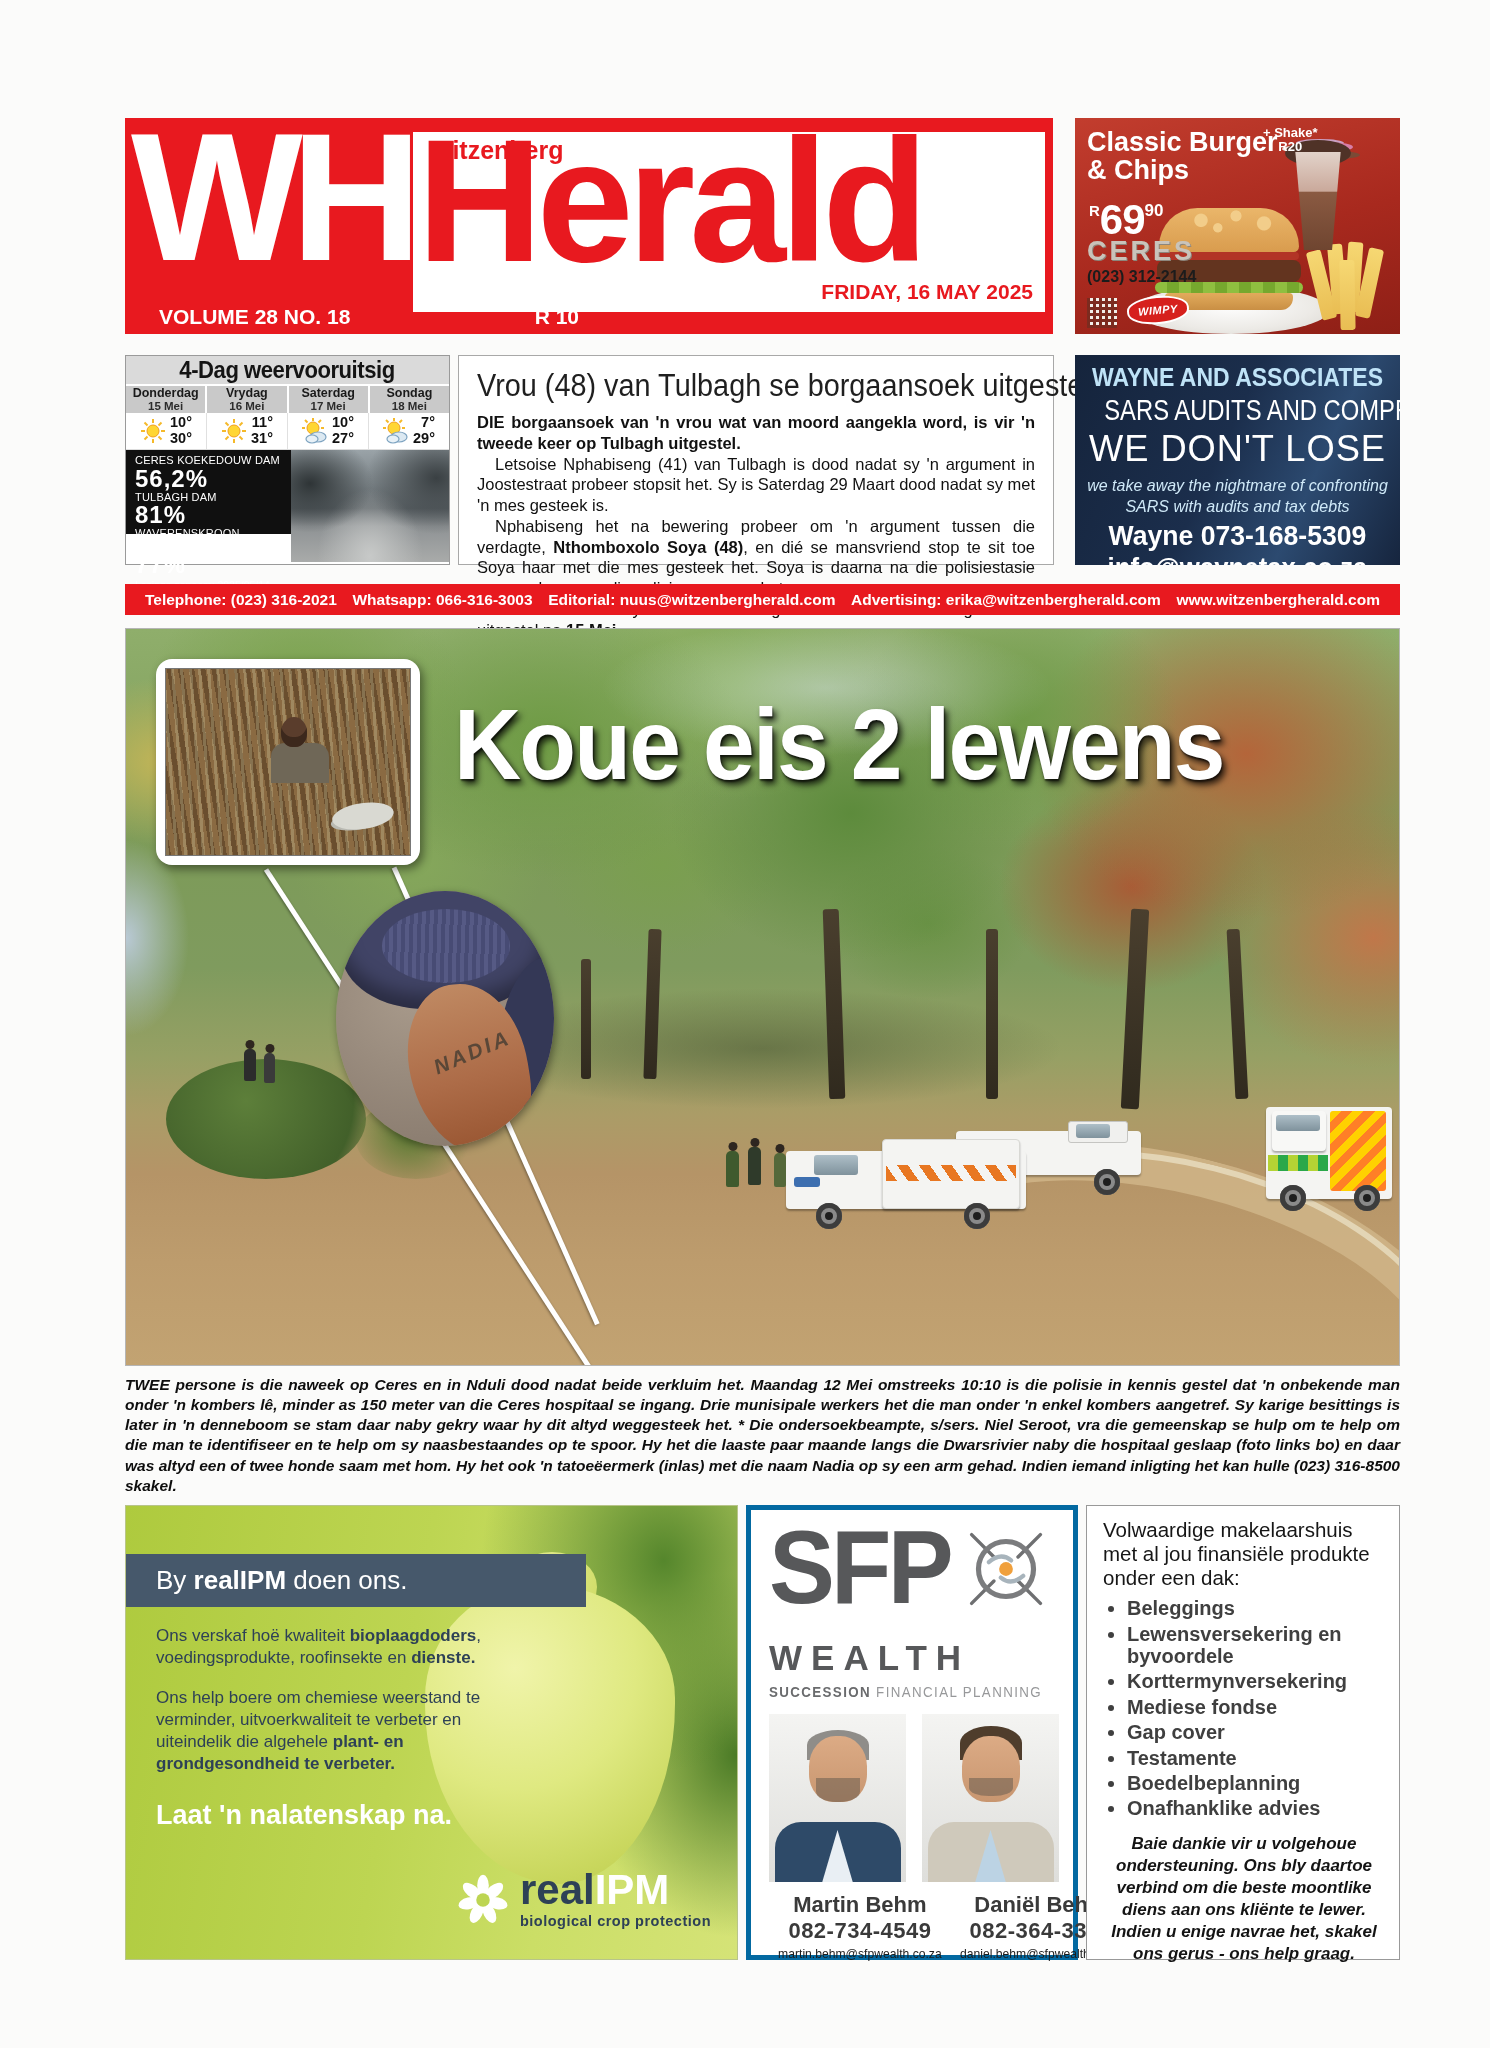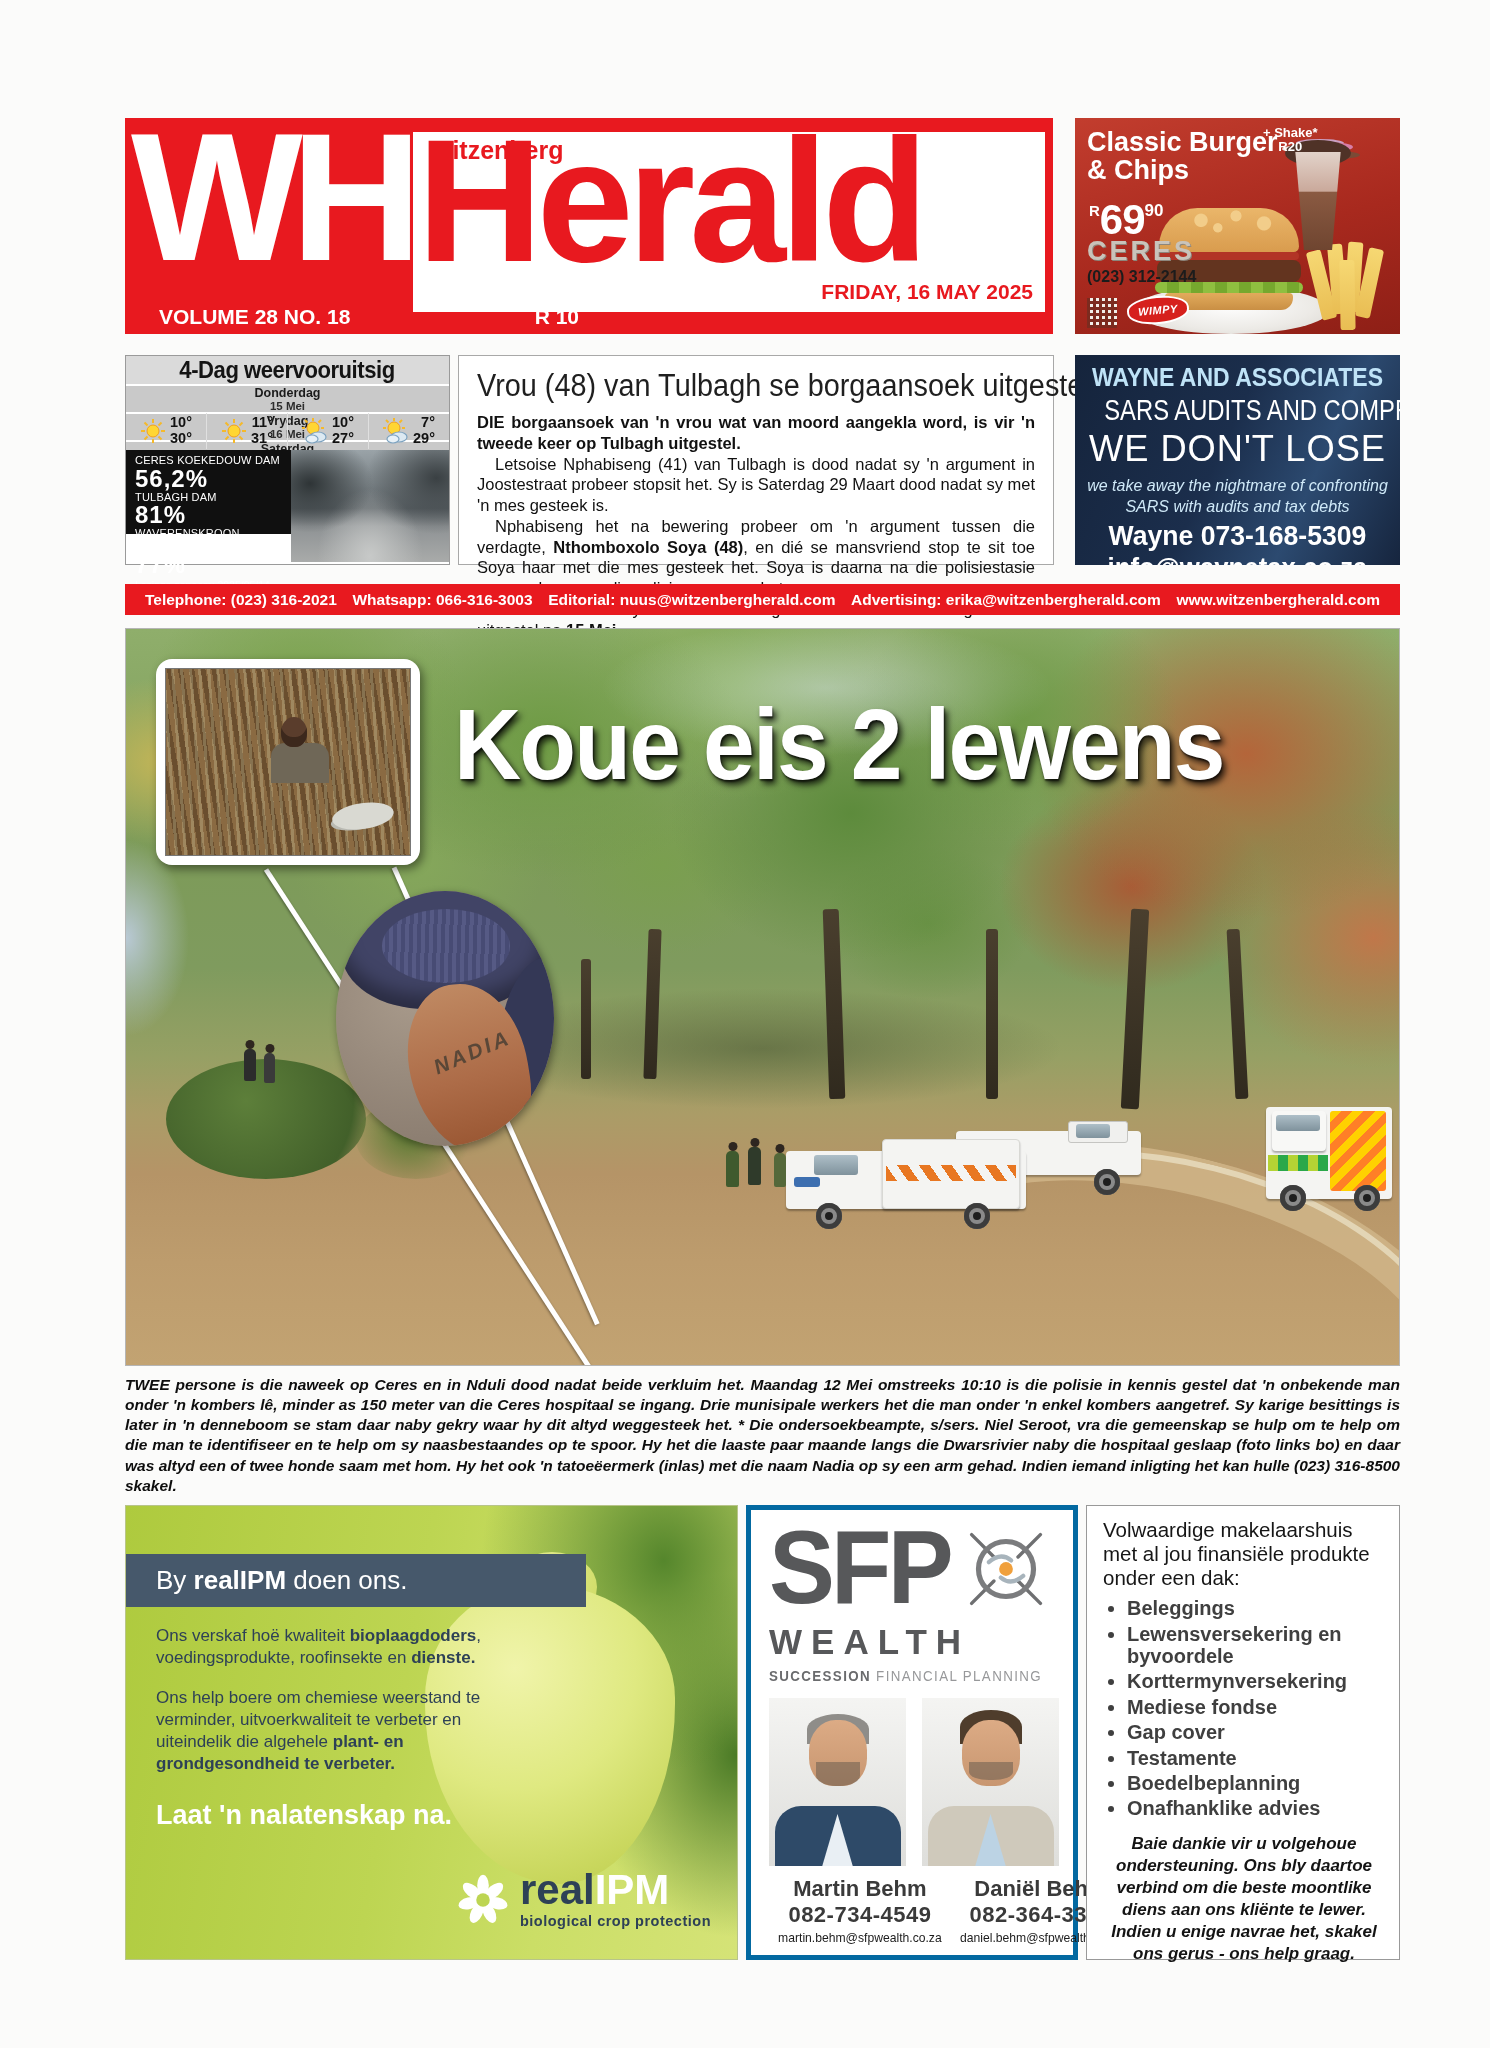--- a/index.html
+++ b/index.html
@@ -36,21 +36,21 @@
   .fry { position:absolute; width:15px; height:70px; background:linear-gradient(#f6d873,#e9bd53); border-radius:3px; }
   .wimpy-ceres { position:absolute; left:12px; top:118px; font-size:27px; font-weight:bold; color:#c9c3ba; letter-spacing:3px; text-shadow:1px 1px 0 #8d867c; }
   .wimpy-phone { position:absolute; left:12px; top:150px; font-size:16px; font-weight:bold; color:#1c1c1c; }
   .wimpy-qr { position:absolute; left:12px; bottom:6px; width:30px; height:30px; background-image:repeating-linear-gradient(0deg,#7c2b1f 0 3px,transparent 3px 6px),repeating-linear-gradient(90deg,#7c2b1f 0 3px,#f2efe9 3px 6px); }
   .wimpy-logo { position:absolute; left:52px; bottom:10px; background:#d6201c; border:2px solid #fff; border-radius:50%/45%; color:#fff; font-weight:bold; font-style:italic; font-size:11px; padding:6px 9px; transform:rotate(-5deg); letter-spacing:0.5px; }
 
   
   .weather { position:absolute; left:125px; top:355px; width:325px; height:210px; border:1px solid #9a9a9a; background:#fff; }
   .w-header { height:30px; background:#dadada; border-bottom:2px solid #fff; display:flex; align-items:center; justify-content:center; }
   .w-header span { font-size:24px; font-weight:bold; color:#141414; transform:scaleX(0.92); white-space:nowrap; letter-spacing:-0.5px; }
-  .w-days { display:flex; gap:2px; background:#fff; height:27px;flex-direction:column; }
+  .w-days { display:flex; gap:2px; background:#fff; height:27px; }
   .w-days .cell { flex:1; background:#c9c9c9; text-align:center; line-height:1.05; padding-top:1px; }
   .w-days .dname { font-size:12.5px; font-weight:bold; color:#1a1a1a; }
   .w-days .ddate { font-size:11.5px; font-weight:bold; color:#2c2c2c; }
   .w-temps { display:flex; height:37px; background:#fff; border-bottom:1px solid #ddd; }
   .w-temps .cell { flex:1; display:flex; align-items:center; justify-content:center; gap:4px; border-right:1px solid #e0e0e0; }
   .w-temps .cell:last-child { border-right:none; }
   .w-temps .temps { text-align:right; font-size:14.5px; font-weight:bold; color:#111; line-height:1.1; }
   .w-dams { position:relative; height:84px; background:#101010; color:#fff; }
   .w-dams .txt { position:absolute; left:9px; top:4px; width:158px; }
   .dam-name { font-size:11px; letter-spacing:0.2px; line-height:1.15; }
@@ -150,21 +150,21 @@
   .ri-legacy { color:#fff; font-weight:bold; font-size:27px; margin-top:24px; }
   .ri-logo { position:absolute; right:26px; bottom:30px; display:flex; align-items:flex-start; gap:8px; }
   .ri-logo-text .line1 { font-size:42px; font-weight:bold; line-height:0.9; }
   .ri-logo-text .real { color:#2e4156; } .ri-logo-text .ipm { color:#fff; }
   .ri-logo-text .sub { color:#2e4156; font-weight:bold; font-size:14.5px; margin-top:4px; letter-spacing:0.5px; }
 
   
   .sfp { position:absolute; left:746px; top:1505px; width:332px; height:455px; background:#fff; border:5px solid #0369a1; padding:16px 14px 0 18px; }
   .sfp-logo-row { display:flex; align-items:flex-start; }
   .sfp-word { font-size:104px; font-weight:bold; color:#57585a; letter-spacing:-4px; line-height:0.8; transform:scaleX(0.95); transform-origin:left; }
-  .sfp-wealth { font-size:35px; font-weight:bold; color:#57585a; letter-spacing:9px; margin-top:10px; }
+  .sfp-wealth { font-size:35px; font-weight:bold; color:#57585a; letter-spacing:9px; margin-top:26px; }
   .sfp-tag { font-size:14.5px; margin-top:6px; white-space:nowrap; transform:scaleX(0.92); transform-origin:left; }
   .sfp-tag .b { font-weight:bold; color:#6a6b6d; letter-spacing:1.5px; }
   .sfp-tag .l { color:#97989a; letter-spacing:1.5px; }
   .portraits { display:flex; gap:16px; margin-top:14px; justify-content:center; }
   .portrait { width:140px; height:168px; background:linear-gradient(#f4f4f2,#dededb); position:relative; overflow:hidden; }
   .p-head { position:absolute; left:50%; top:22px; transform:translateX(-50%); width:58px; height:66px; background:linear-gradient(#dcab85,#c89670); border-radius:46% 46% 42% 42%; }
   .p-hair-gray { position:absolute; left:50%; top:16px; transform:translateX(-50%); width:62px; height:30px; background:#8f8d89; border-radius:50% 50% 0 0; }
   .p-hair-brown { position:absolute; left:50%; top:12px; transform:translateX(-50%); width:62px; height:34px; background:#4f3d2c; border-radius:50% 50% 0 0; }
   .p-beard { position:absolute; left:50%; top:64px; transform:translateX(-50%); width:44px; height:24px; background:rgba(105,92,80,0.55); border-radius:0 0 45% 45%; }
   .p-torso { position:absolute; left:50%; bottom:-6px; transform:translateX(-50%); width:126px; height:66px; border-radius:26px 26px 0 0; }

